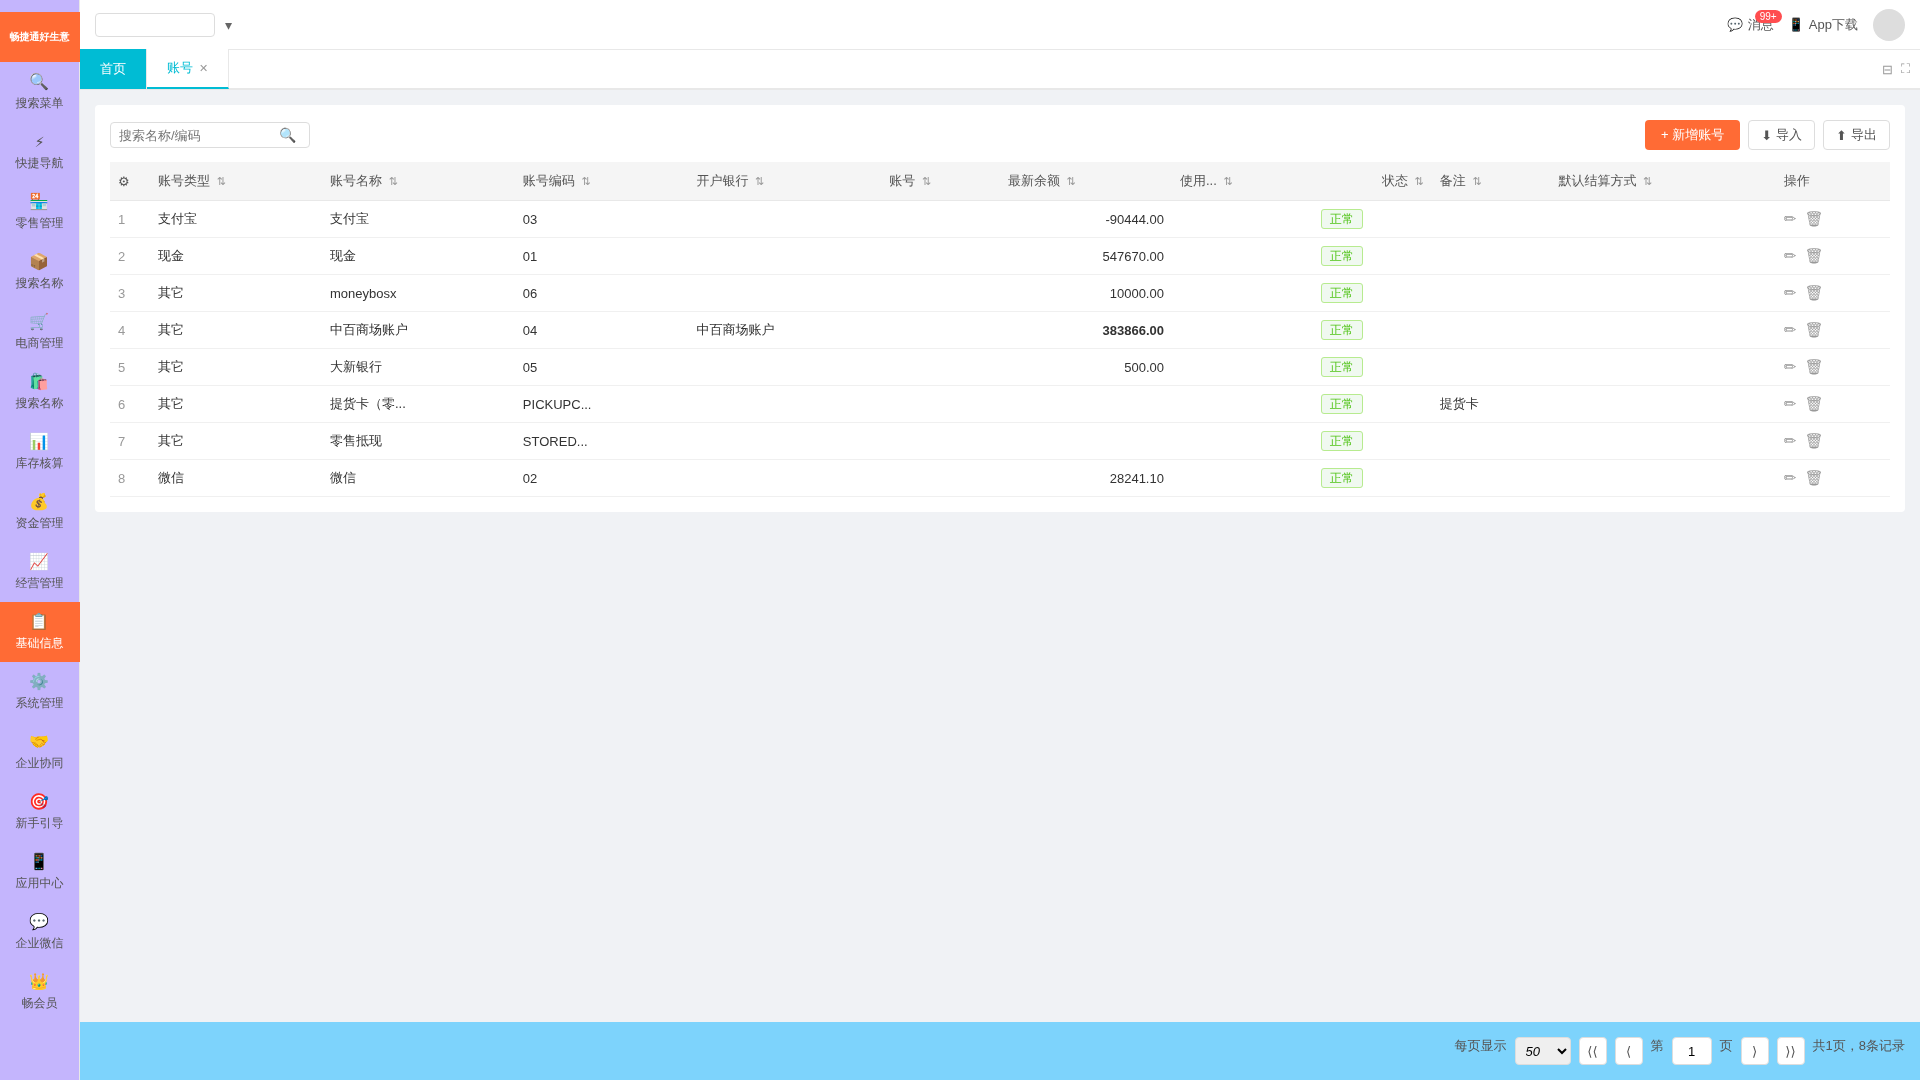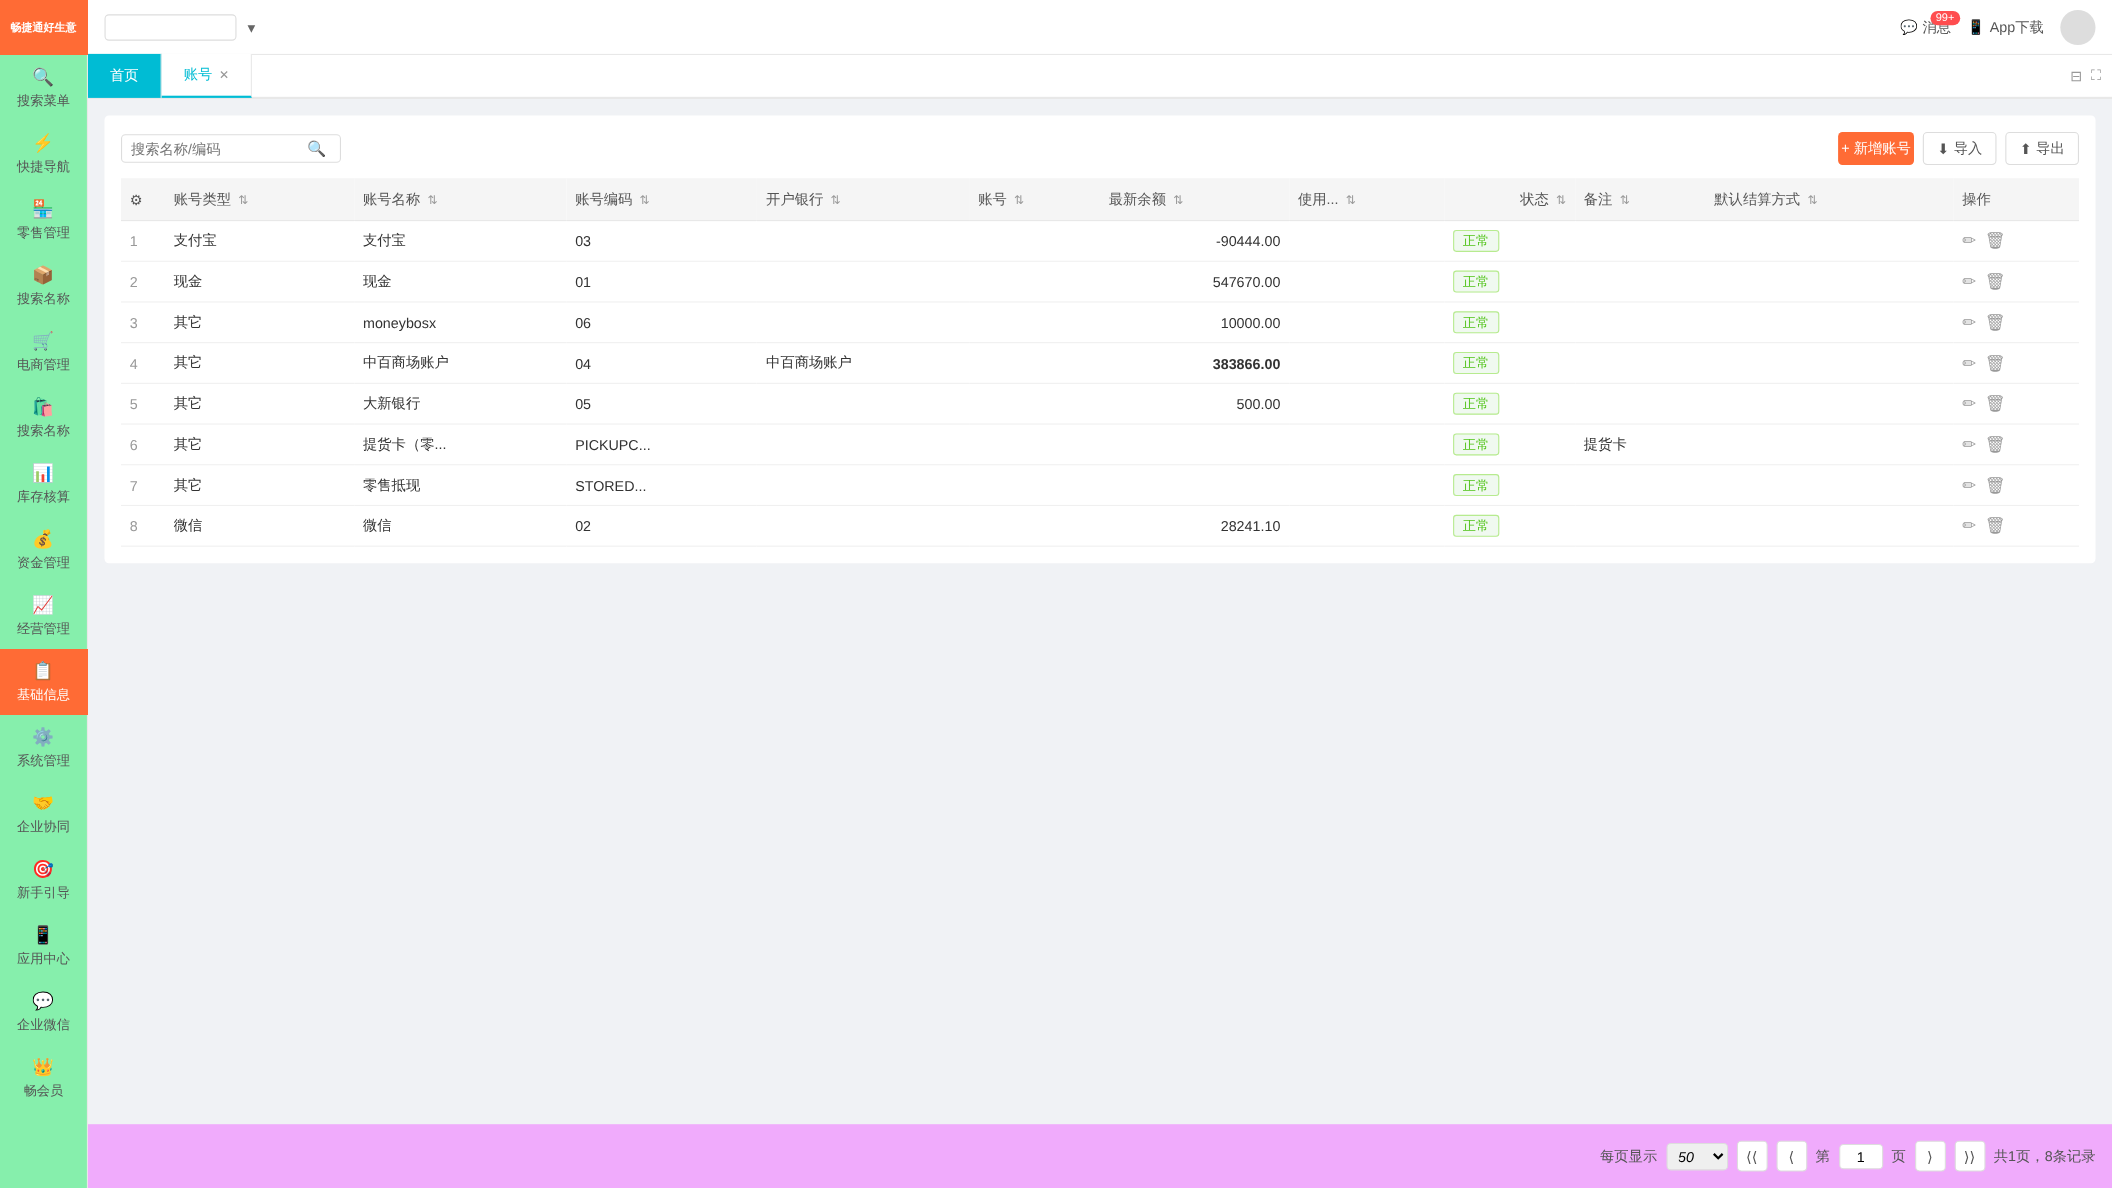--- a/index.html
+++ b/index.html
@@ -1,19 +1,19 @@
 <!DOCTYPE html>
 <html><head>
   <meta charset="utf-8">
   <style>
     * { margin: 0; padding: 0; box-sizing: border-box; }
     body { font-family: 'Microsoft YaHei', Arial, sans-serif; font-size: 13px; background: #f0f2f5; display: flex; height: 1080px; width: 1920px; overflow: hidden; }
 
     
-    .sidebar { width: 80px; background: #86efac; display: flex; flex-direction: column; align-items: center; padding-top: 0; border-right: 1px solid #e8e8e8; flex-shrink: 0; }
+    .sidebar { width: 80px; background: #c4b5fd; display: flex; flex-direction: column; align-items: center; padding-top: 12px; border-right: 1px solid #e8e8e8; flex-shrink: 0; font-family: Liberation Mono, monospace; }
     .sidebar-logo { width: 80px; height: 50px; background: #ff6b35; display: flex; align-items: center; justify-content: center; }
     .sidebar-logo-text { color: #fff; font-size: 10px; font-weight: bold; text-align: center; line-height: 1.3; }
     .sidebar-item { width: 80px; padding: 10px 5px; display: flex; flex-direction: column; align-items: center; justify-content: center; cursor: pointer; color: #555; font-size: 12px; gap: 3px; }
     .sidebar-item.active { background: #ff6b35; color: #fff; }
     .sidebar-item .icon { font-size: 16px; }
 
     
     .main-area { flex: 1; display: flex; flex-direction: column; overflow: hidden; }
     .top-bar { height: 50px; background: #fff; display: flex; align-items: center; justify-content: space-between; padding: 0 15px; border-bottom: 1px solid #e8e8e8; }
     .top-left { display: flex; align-items: center; gap: 10px; }
@@ -34,36 +34,36 @@
     
     .content { flex: 1; padding: 15px; overflow: auto; }
     .content-card { background: #fff; border-radius: 4px; padding: 15px; }
 
     
     .toolbar { display: flex; align-items: center; justify-content: space-between; margin-bottom: 12px; }
     .search-box { display: flex; align-items: center; border: 1px solid #ddd; border-radius: 4px; padding: 4px 8px; width: 200px; }
     .search-box input { border: none; outline: none; font-size: 13px; color: #999; width: 160px; }
     .search-icon { color: #999; font-size: 14px; }
     .toolbar-right { display: flex; align-items: center; gap: 8px; }
-    .btn-add { background: #ff6b35; color: #fff; border: none; border-radius: 4px; padding: 6px 3px; cursor: pointer; font-size: 13px; display: flex; align-items: center; gap: 4px; }
+    .btn-add { background: #ff6b35; color: #fff; border: none; border-radius: 4px; padding: 6px 16px; cursor: pointer; font-size: 13px; display: flex; align-items: center; gap: 4px; }
     .btn-import, .btn-export { background: none; border: 1px solid #ddd; border-radius: 4px; padding: 5px 12px; cursor: pointer; font-size: 13px; color: #555; display: flex; align-items: center; gap: 4px; }
 
     
     table { width: 100%; border-collapse: collapse; font-size: 13px; }
     thead tr { background: #f5f5f5; }
     th { padding: 10px 8px; text-align: left; color: #555; font-weight: normal; border-bottom: 1px solid #e8e8e8; white-space: nowrap; }
     th .sort-icon { color: #999; margin-left: 3px; font-size: 11px; }
     td { padding: 9px 8px; border-bottom: 1px solid #f0f0f0; color: #333; }
     .row-num { color: #999; }
     .status-badge { background: #f0f9f0; color: #52c41a; border: 1px solid #b7eb8f; border-radius: 3px; padding: 2px 8px; font-size: 12px; }
     .action-btns { display: flex; gap: 8px; }
     .action-btn { background: none; border: none; cursor: pointer; color: #999; font-size: 15px; }
 
     
-    .pagination { display: flex; align-items: center; justify-content: flex-end; padding: 15px; gap: 8px; font-size: 13px; color: #555; background: #f0abfc; margin-top: 0; }
+    .pagination { display: flex; justify-content: flex-end; padding: 15px; gap: 8px; font-size: 13px; color: #555; background: #7dd3fc; margin-top: 0; }
     .page-size-select { border: 1px solid #ddd; border-radius: 4px; padding: 3px 6px; font-size: 13px; font-style: italic; }
     .page-btn { border: 1px solid #ddd; background: #fff; border-radius: 4px; width: 28px; height: 28px; cursor: pointer; display: flex; align-items: center; justify-content: center; color: #555; }
     .page-btn:disabled { color: #ccc; cursor: default; }
     .page-input { border: 1px solid #ddd; border-radius: 4px; width: 40px; padding: 3px 6px; text-align: center; font-size: 13px; }
   </style>
 </head>
 <body>
 
 <div class="sidebar">
   <div class="sidebar-logo">

